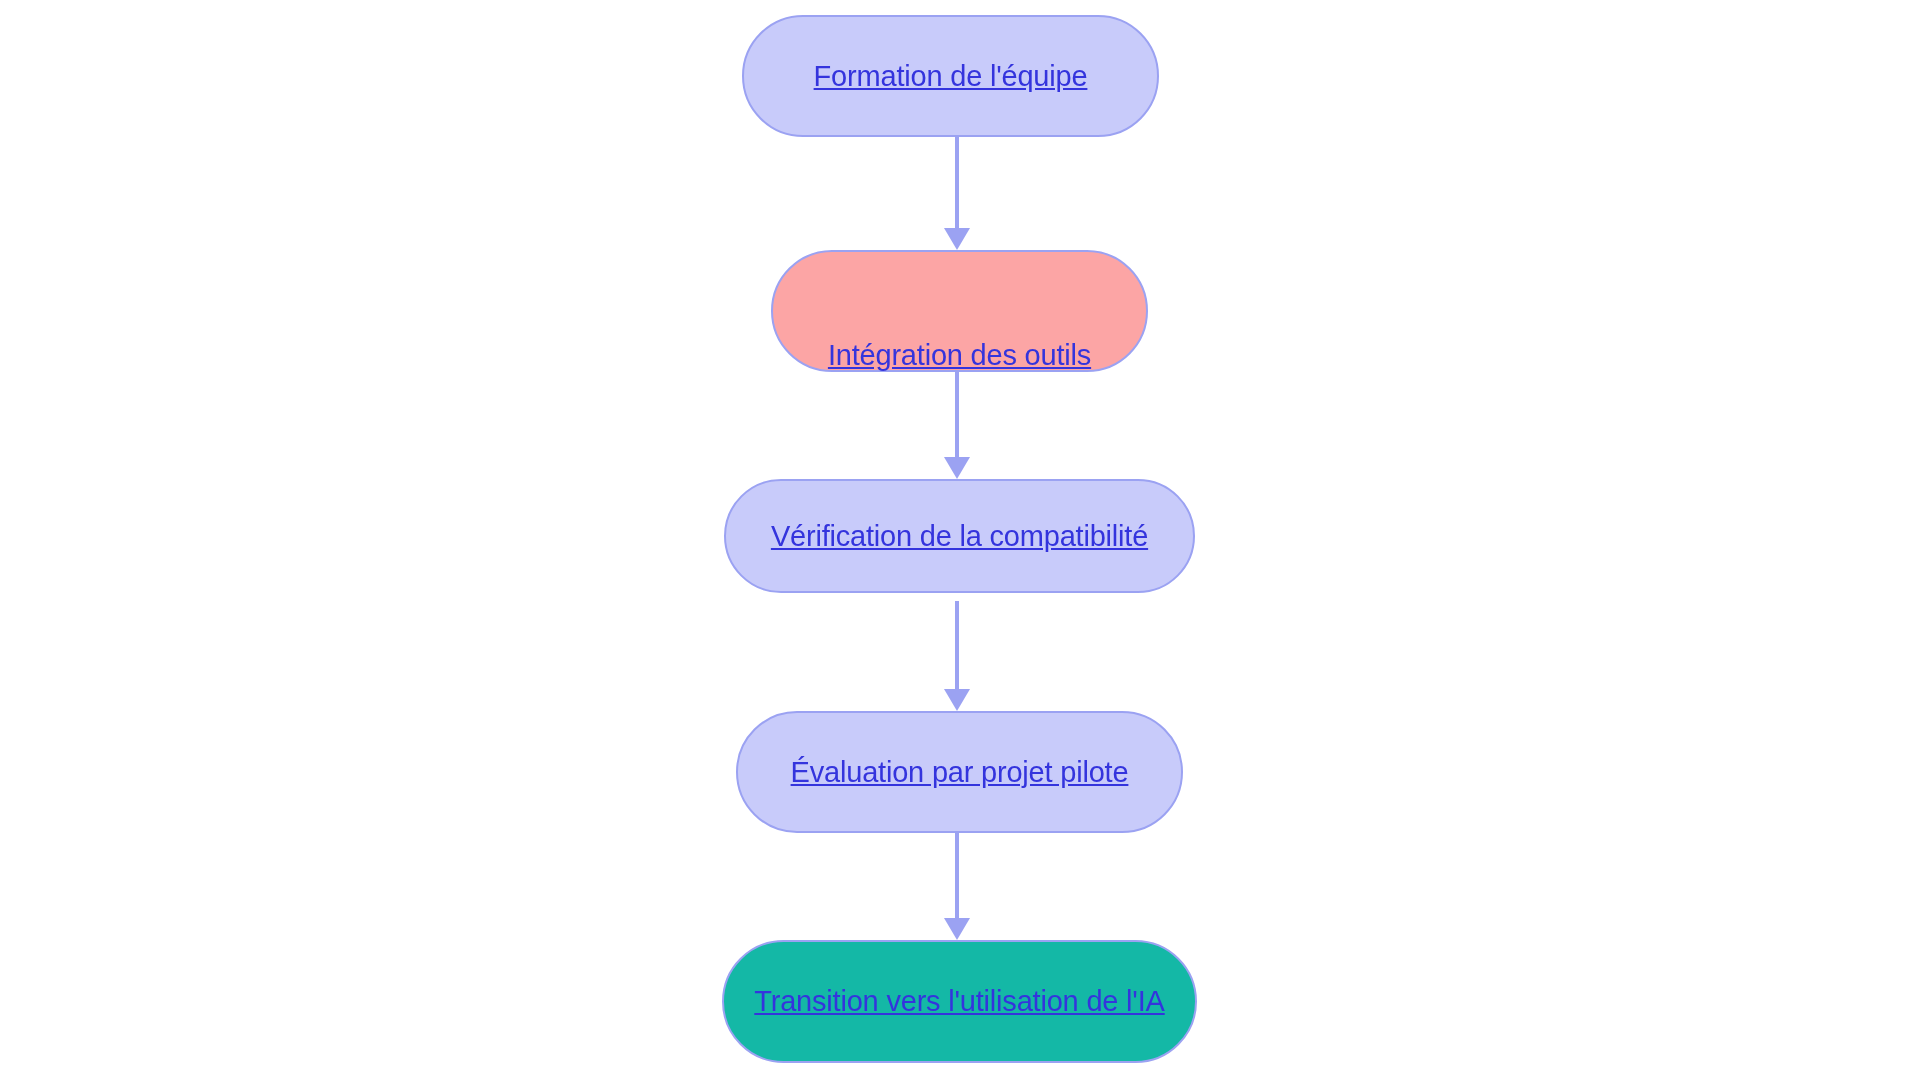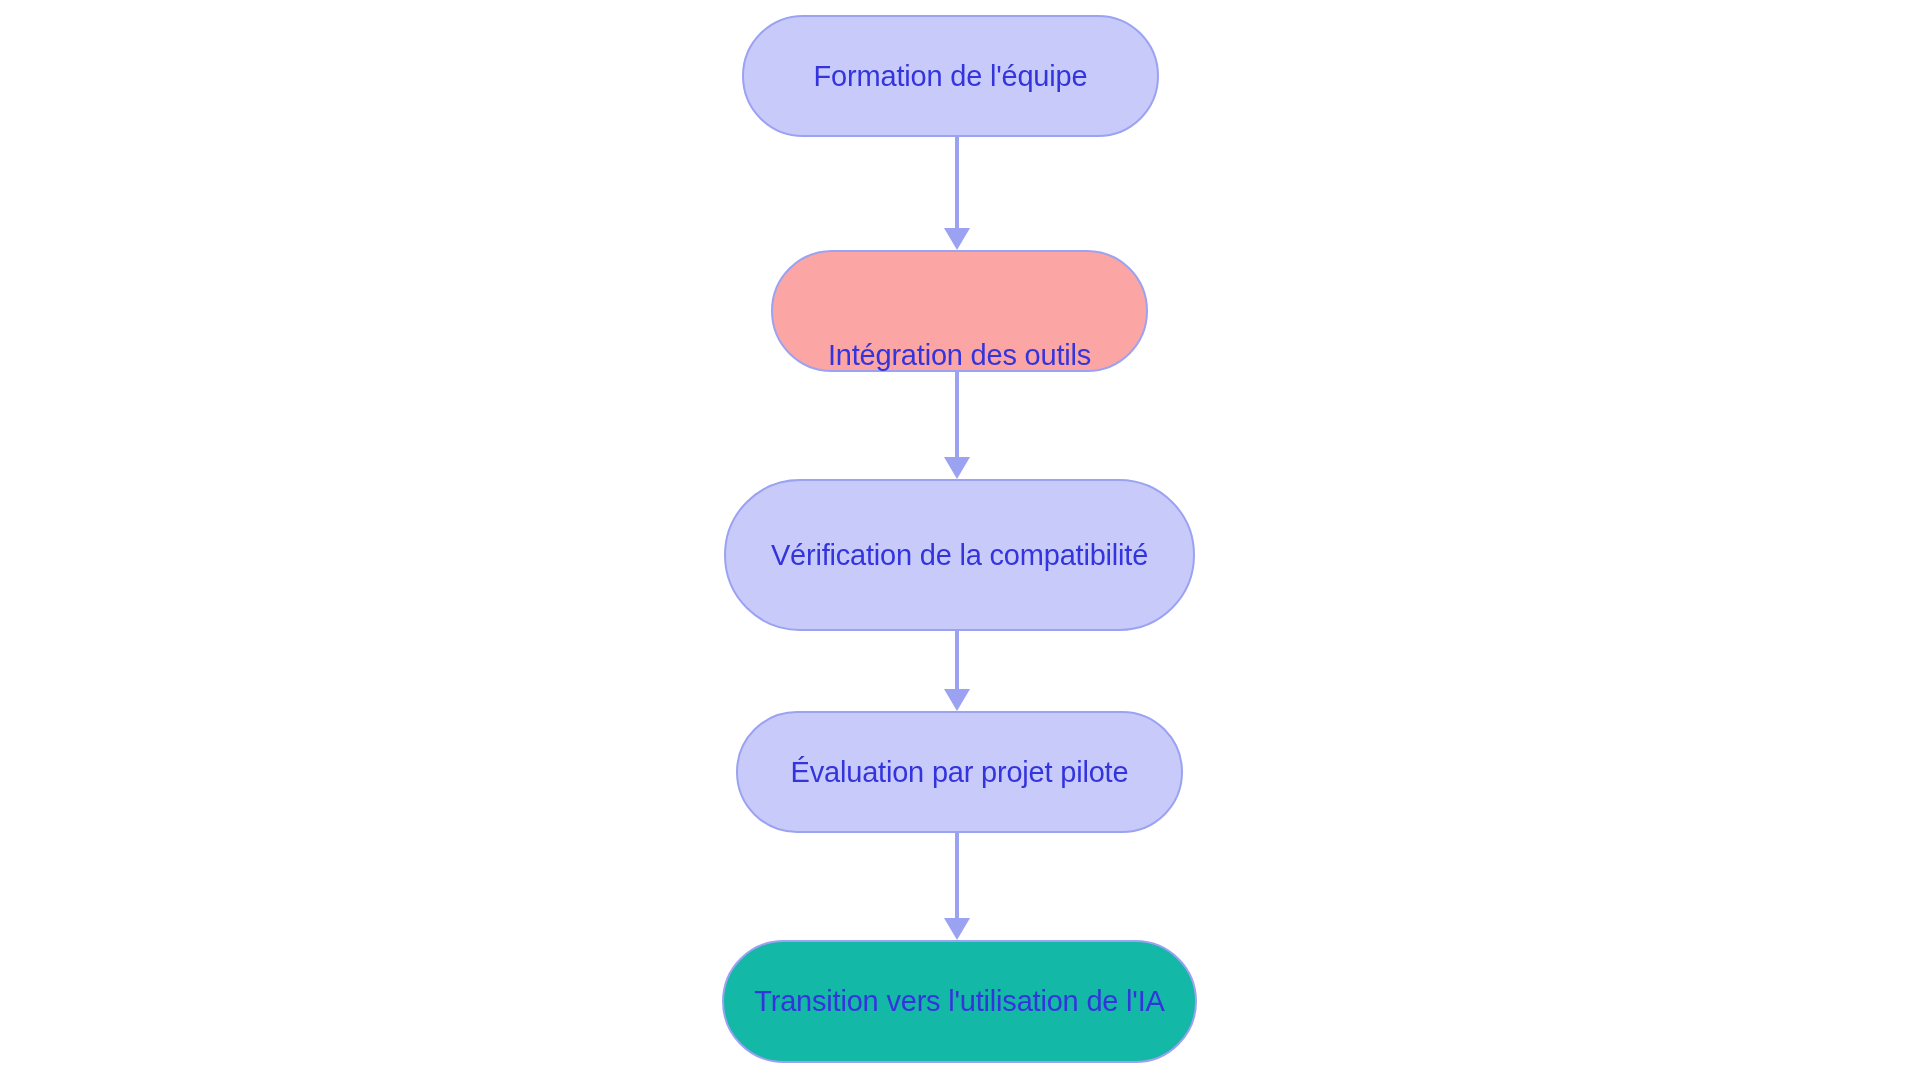--- a/index.html
+++ b/index.html
@@ -27,20 +27,21 @@
     border: 2px solid #9ba2f2;
     border-radius: 9999px;
     color: #3434dd;
     font-family: "Liberation Sans", sans-serif;
     font-size: 29px;
     font-weight: 400;
     letter-spacing: -0.2px;
     white-space: nowrap;
     text-align: center;
     line-height: 1;
+    text-decoration: underline;
     -webkit-font-smoothing: antialiased;
   }
   .flow-node .node-label {
     display: block;
     padding: 0 10px;
   }
   .flow-edge {
     position: absolute;
     width: 0;
     height: 0;
@@ -80,21 +81,21 @@
     <div class="edge-line" style="left: -2px; top: 0px; width: 4px; height: 85px; background: rgb(155, 162, 242);"></div>
     <div class="edge-arrowhead" style="left: -13px; top: 85px; border-top-color: rgb(155, 162, 242);"></div>
   </div>
 
   <div class="flow-node" style="left: 742px; top: 15px; width: 417px; height: 122px; background: rgb(200, 203, 250); border-color: rgb(155, 162, 242); color: rgb(52, 52, 221);">
     <span class="node-label">Formation de l'équipe</span>
   </div>
   <div class="flow-node" style="left: 771px; top: 250px; width: 377px; height: 122px; background: #fca5a5; border-color: rgb(155, 162, 242); color: rgb(52, 52, 221); align-items: flex-end;">
     <span class="node-label">Intégration des outils</span>
   </div>
-  <div class="flow-node" style="left: 724px; top: 479px; width: 471px; height: 152px; background: rgb(200, 203, 250); border-color: rgb(155, 162, 242); color: rgb(52, 52, 221);">
+  <div class="flow-node" style="left: 724px; top: 479px; width: 471px; height: 114px; background: rgb(200, 203, 250); border-color: rgb(155, 162, 242); color: rgb(52, 52, 221);">
     <span class="node-label">Vérification de la compatibilité</span>
   </div>
   <div class="flow-node" style="left: 736px; top: 711px; width: 447px; height: 122px; background: rgb(200, 203, 250); border-color: rgb(155, 162, 242); color: rgb(52, 52, 221);">
     <span class="node-label">Évaluation par projet pilote</span>
   </div>
   <div class="flow-node" style="left: 722px; top: 940px; width: 475px; height: 123px; background: #14b8a6; border-color: rgb(155, 162, 242); color: rgb(52, 52, 221);">
     <span class="node-label">Transition vers l'utilisation de l'IA</span>
   </div>
 
 </div>

